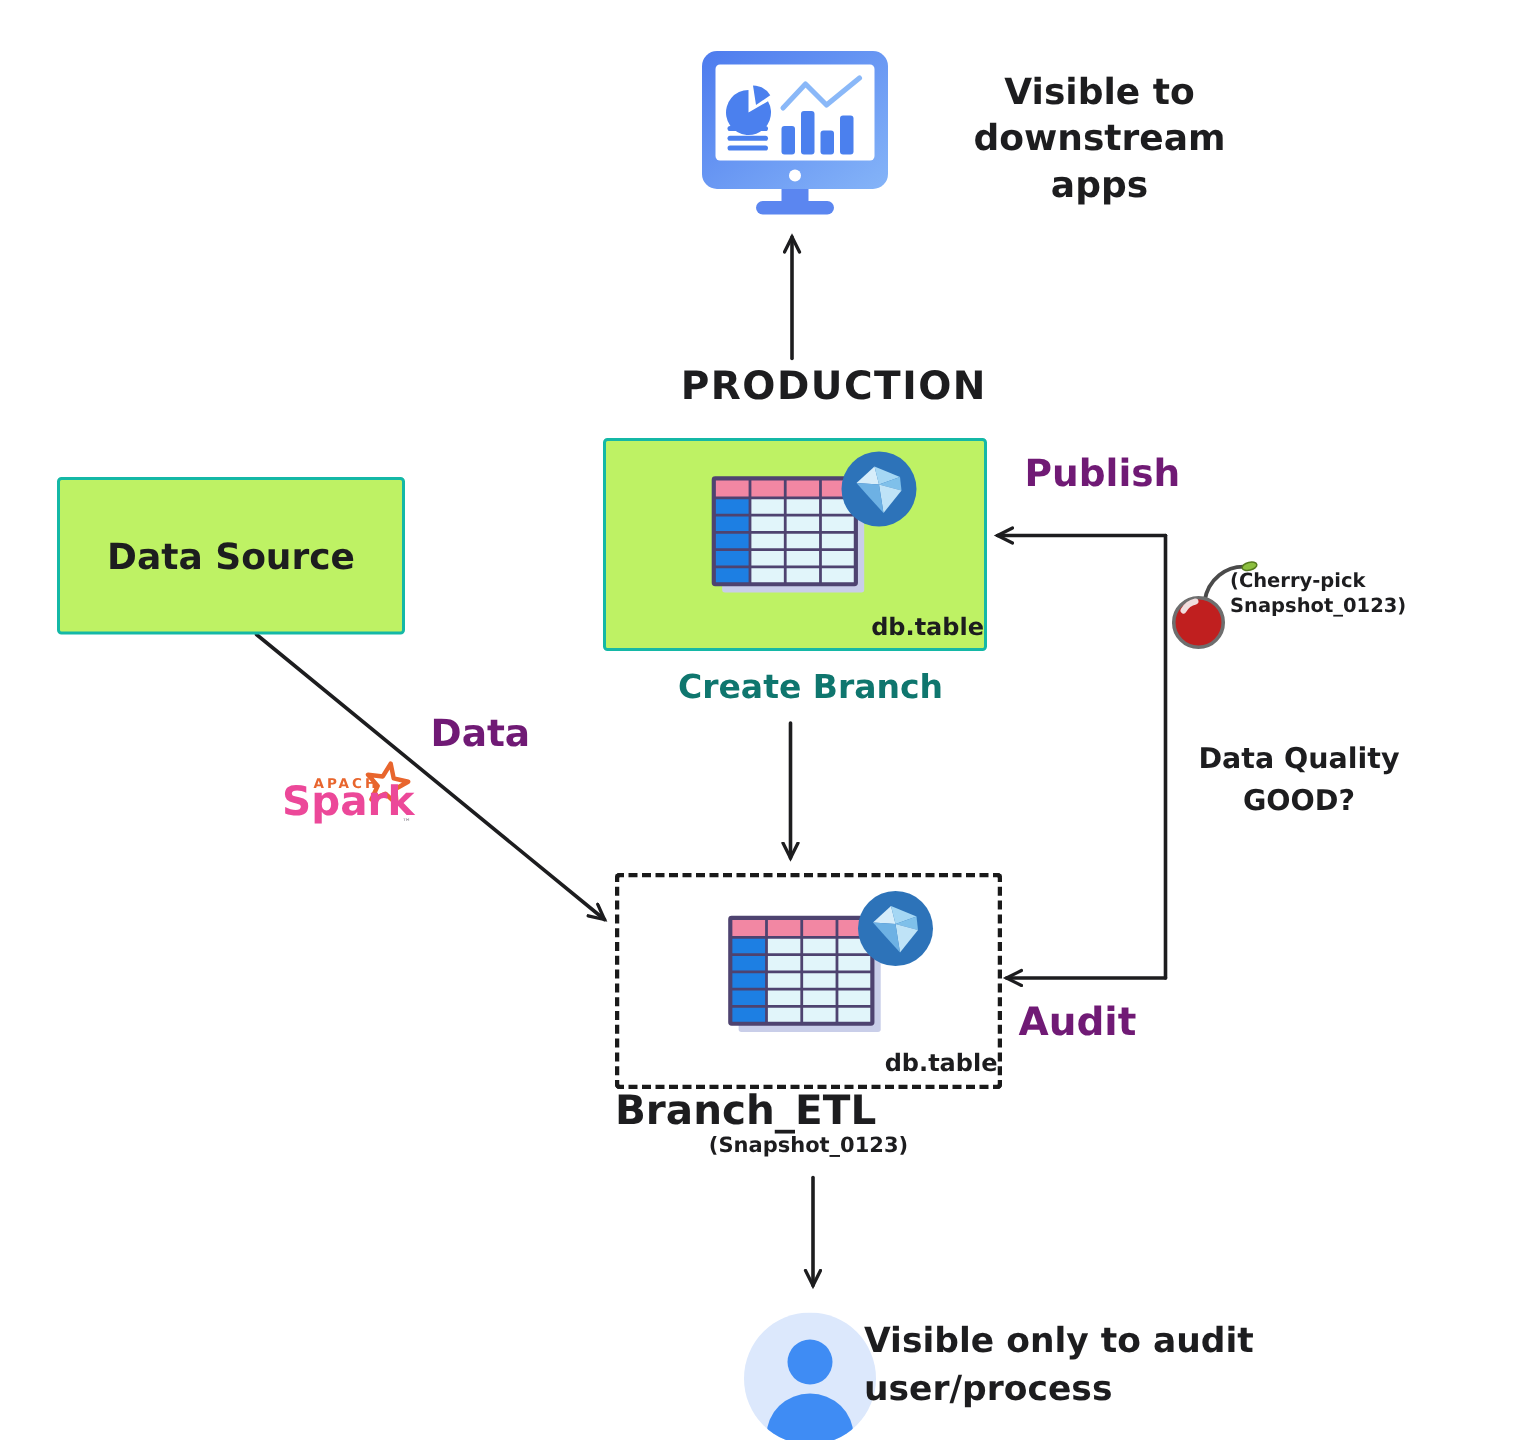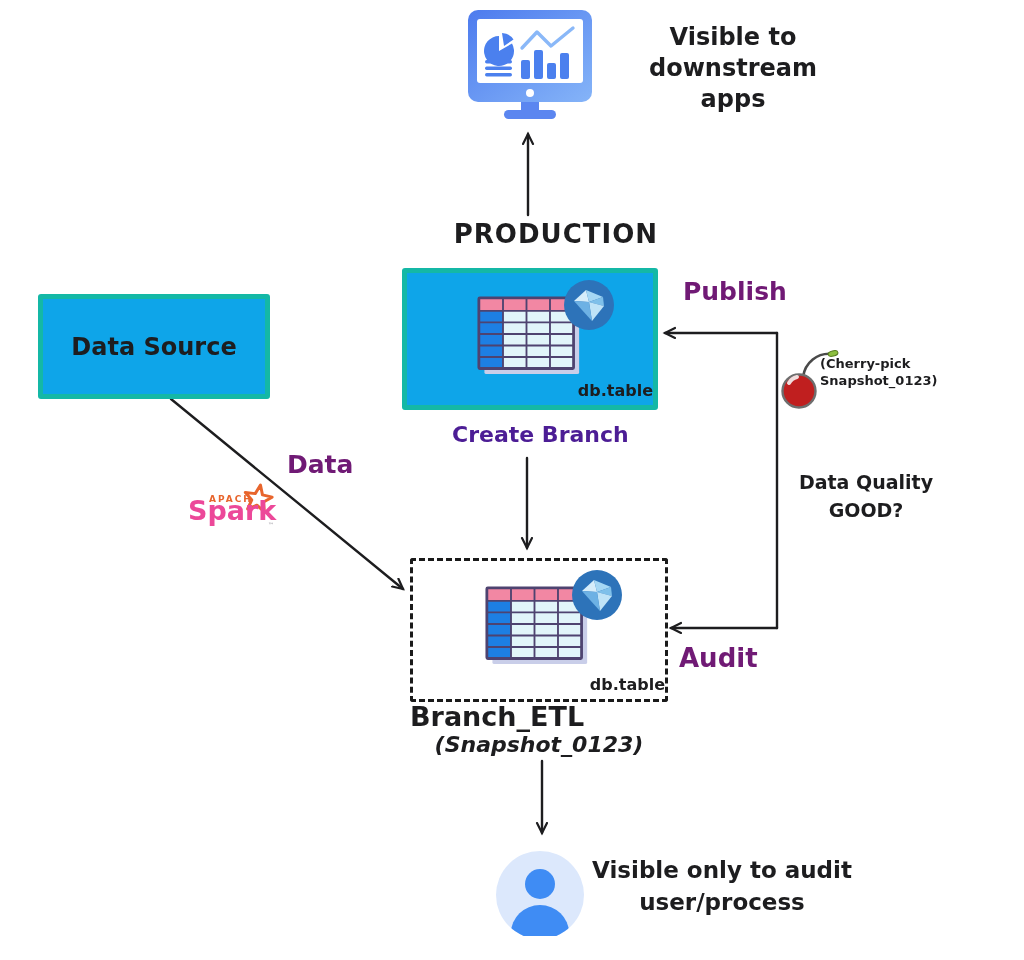--- a/index.html
+++ b/index.html
@@ -1,41 +1,41 @@
 <!DOCTYPE html>
 <html><head>
 <meta charset="utf-8">
 <style>
   html,body{margin:0;padding:0;background:#ffffff;}
   #canvas{
     position:relative;width:1024px;height:936px;background:#ffffff;overflow:hidden;
-    font-family:"DejaVu Sans",sans-serif;color:#1d1d1f;
+    font-family:"DejaVu Sans",sans-serif;color:#1d1d1f;margin-top:24px;
   }
   .abs{position:absolute;}
   .ml{white-space:pre-line;}
   .hand{font-weight:600;color:#1d1d1f;}
   .blue{color:#701a75;font-weight:700;}
-  .green{color:#4c1d95;font-weight:700;}
+  .green{color:#0f766e;font-weight:700;}
 
   
   #downstream-caption{left:583px;top:22px;width:300px;text-align:center;font-size:24px;line-height:1.3;}
   #production-title{left:402px;top:219px;width:256px;text-align:right;font-size:26px;font-weight:700;letter-spacing:1px;}
   #publish-label{left:683px;top:277px;font-size:25px;}
   #cherry-note{left:820px;top:355px;font-size:13px;line-height:1.32;}
   #data-quality{left:786px;top:469px;width:160px;text-align:center;font-size:19px;line-height:1.45;}
   #write-label{left:287px;top:450px;font-size:25px;}
   #create-branch-label{left:452px;top:422px;font-size:22px;}
   #tracked-label{left:587px;top:492px;font-size:20px;line-height:1.22;}
   #audit-label{left:679px;top:643px;font-size:26px;}
   #branch-title{left:410px;top:701px;width:258px;text-align:left;font-size:27px;font-weight:700;}
-  #branch-snapshot{left:410px;top:732px;width:258px;text-align:center;font-size:22px;font-style:italic;}
-  #audit-caption{left:576px;top:855px;width:292px;text-align:center;font-size:23px;line-height:1.38;}
-
-  
-  .box{background:#0ea5e9;border:5px solid #14b8a6;border-radius:3px;box-sizing:border-box;}
+  #branch-snapshot{left:410px;top:732px;width:258px;text-align:center;font-size:14px;}
+  #audit-caption{left:576px;top:855px;width:292px;text-align:left;font-size:23px;line-height:1.38;}
+
+  
+  .box{background:#bef264;border:2px solid #14b8a6;border-radius:3px;box-sizing:border-box;}
   #production-box{left:402px;top:268px;width:256px;height:142px;}
   #data-source-box{left:38px;top:294px;width:232px;height:105px;display:flex;align-items:center;justify-content:center;}
   #data-source-box .title{font-size:24px;font-weight:600;}
   #branch-box{left:410px;top:558px;width:258px;height:144px;border:3px dashed #1a1a1a;background:transparent;}
   .db-label{position:absolute;left:0;right:0;bottom:5px;text-align:right;font-size:16px;font-weight:600;}
 
   
   .tbl-wrap{position:absolute;width:140px;height:100px;}
   .tbl-wrap .tbl{position:absolute;left:0;top:17px;}
   .tbl-wrap .berg{position:absolute;left:86px;top:0;}

